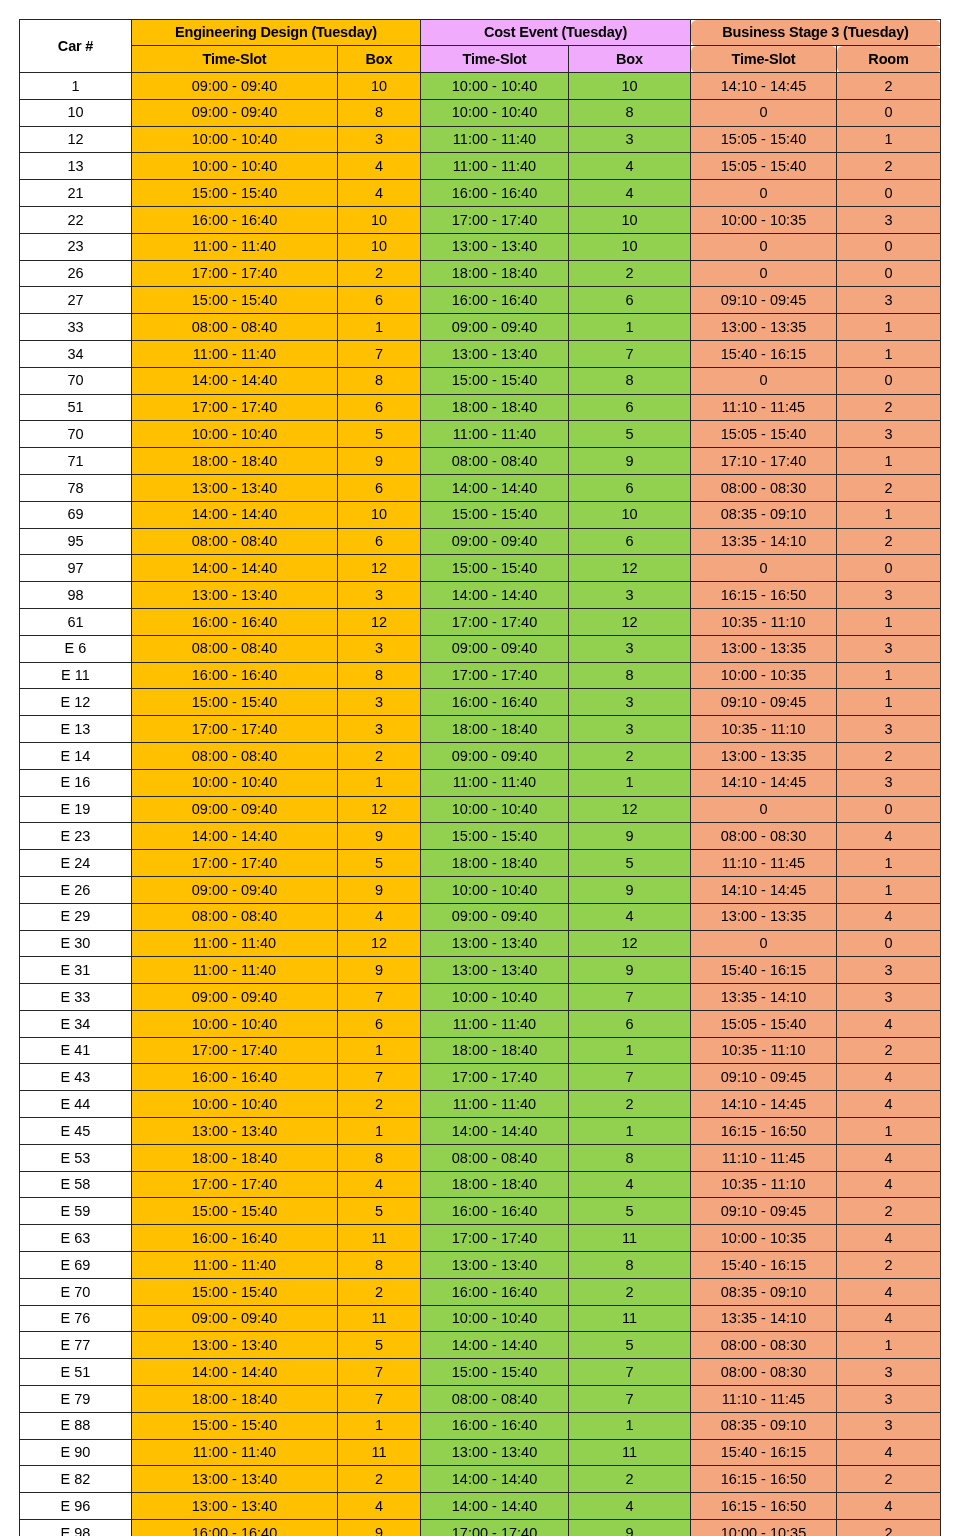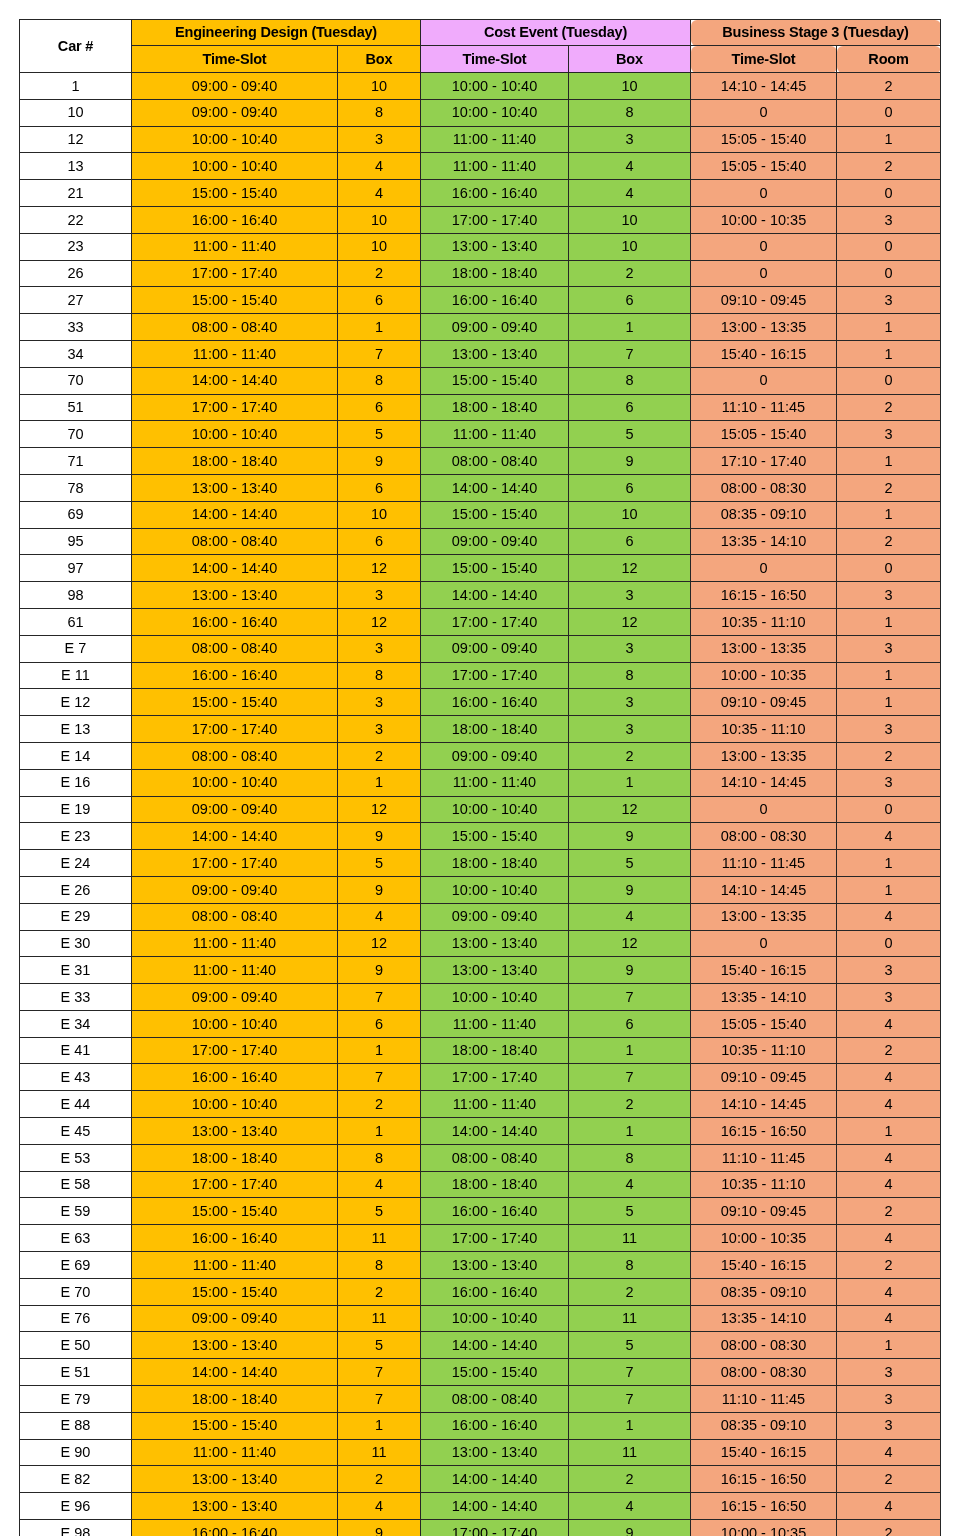--- a/index.html
+++ b/index.html
@@ -299,21 +299,21 @@
         <tr>
           <td class="car">61</td>
           <td class="eng">16:00 - 16:40</td>
           <td class="eng">12</td>
           <td class="cost">17:00 - 17:40</td>
           <td class="cost">12</td>
           <td class="biz">10:35 - 11:10</td>
           <td class="biz">1</td>
         </tr>
         <tr>
-          <td class="car">E 7</td>
+          <td class="car">E 6</td>
           <td class="eng">08:00 - 08:40</td>
           <td class="eng">3</td>
           <td class="cost">09:00 - 09:40</td>
           <td class="cost">3</td>
           <td class="biz">13:00 - 13:35</td>
           <td class="biz">3</td>
         </tr>
         <tr>
           <td class="car">E 11</td>
           <td class="eng">16:00 - 16:40</td>
@@ -533,21 +533,21 @@
         <tr>
           <td class="car">E 76</td>
           <td class="eng">09:00 - 09:40</td>
           <td class="eng">11</td>
           <td class="cost">10:00 - 10:40</td>
           <td class="cost">11</td>
           <td class="biz">13:35 - 14:10</td>
           <td class="biz">4</td>
         </tr>
         <tr>
-          <td class="car">E 50</td>
+          <td class="car">E 77</td>
           <td class="eng">13:00 - 13:40</td>
           <td class="eng">5</td>
           <td class="cost">14:00 - 14:40</td>
           <td class="cost">5</td>
           <td class="biz">08:00 - 08:30</td>
           <td class="biz">1</td>
         </tr>
         <tr>
           <td class="car">E 51</td>
           <td class="eng">14:00 - 14:40</td>

